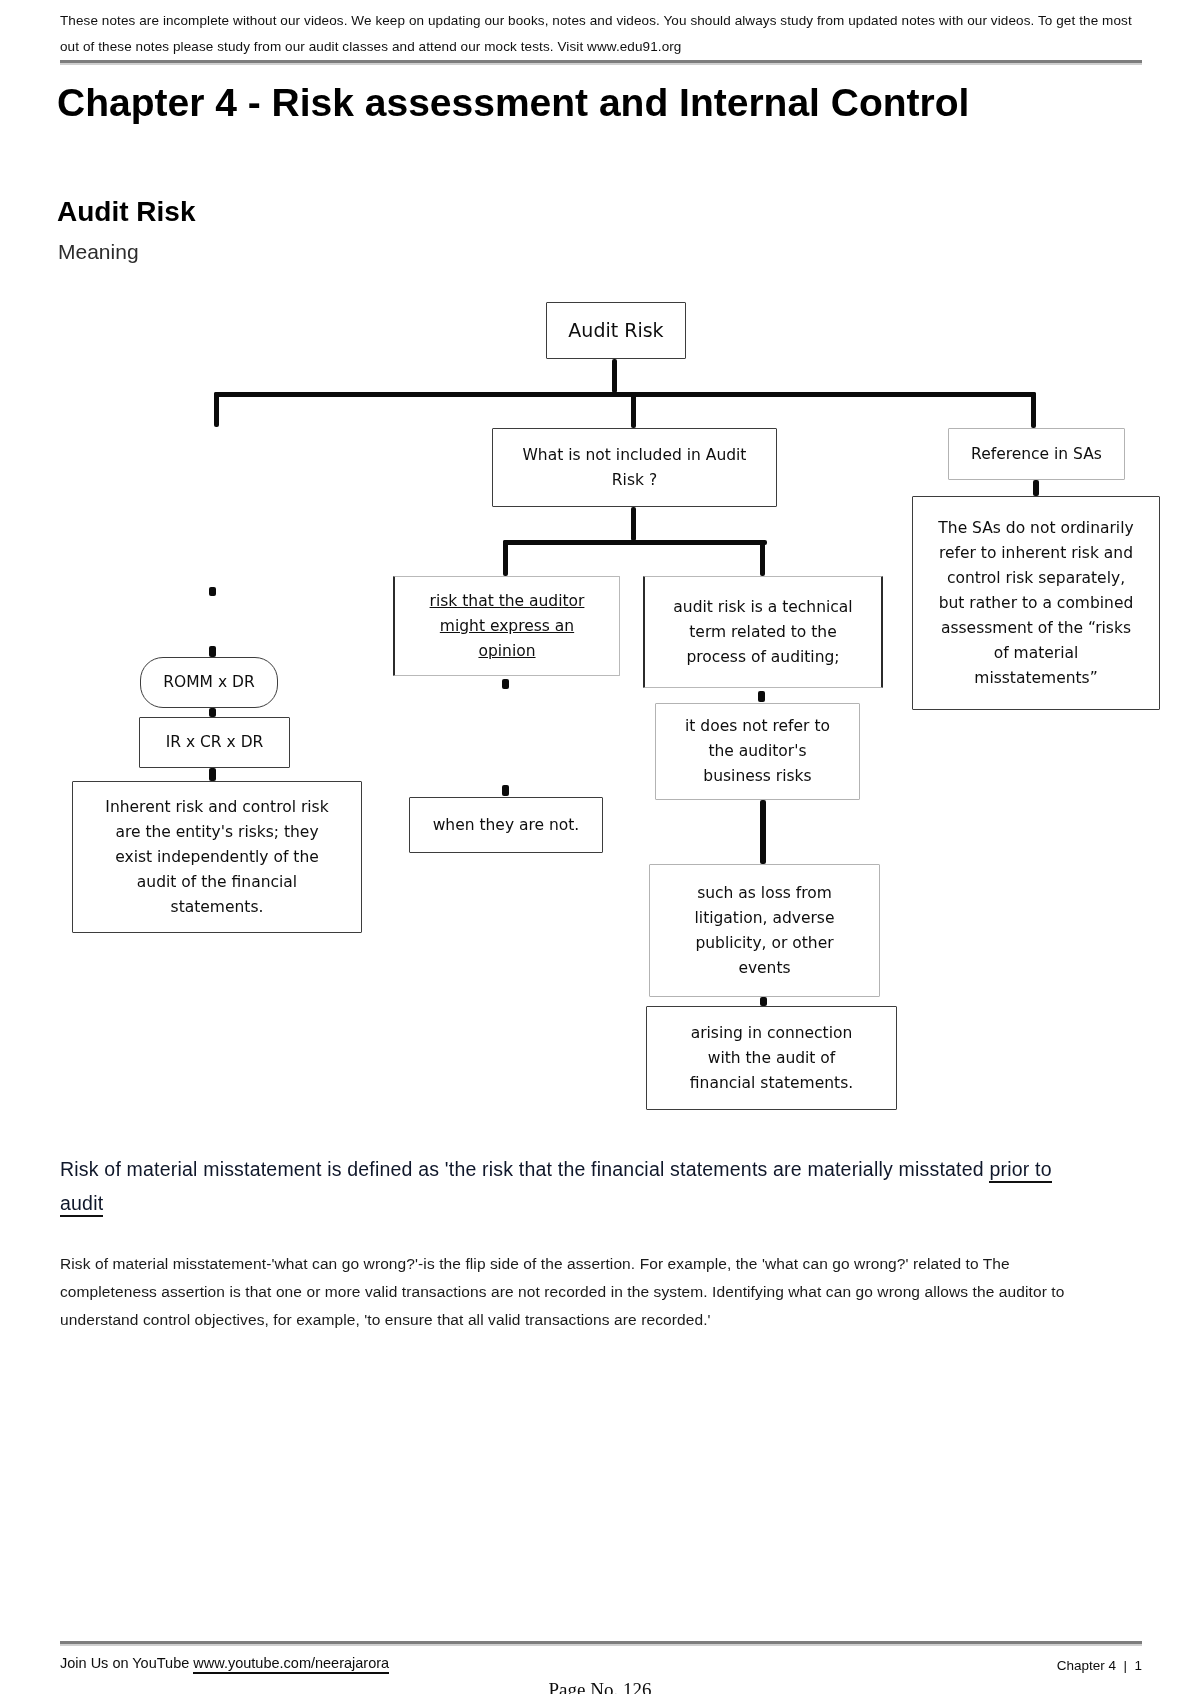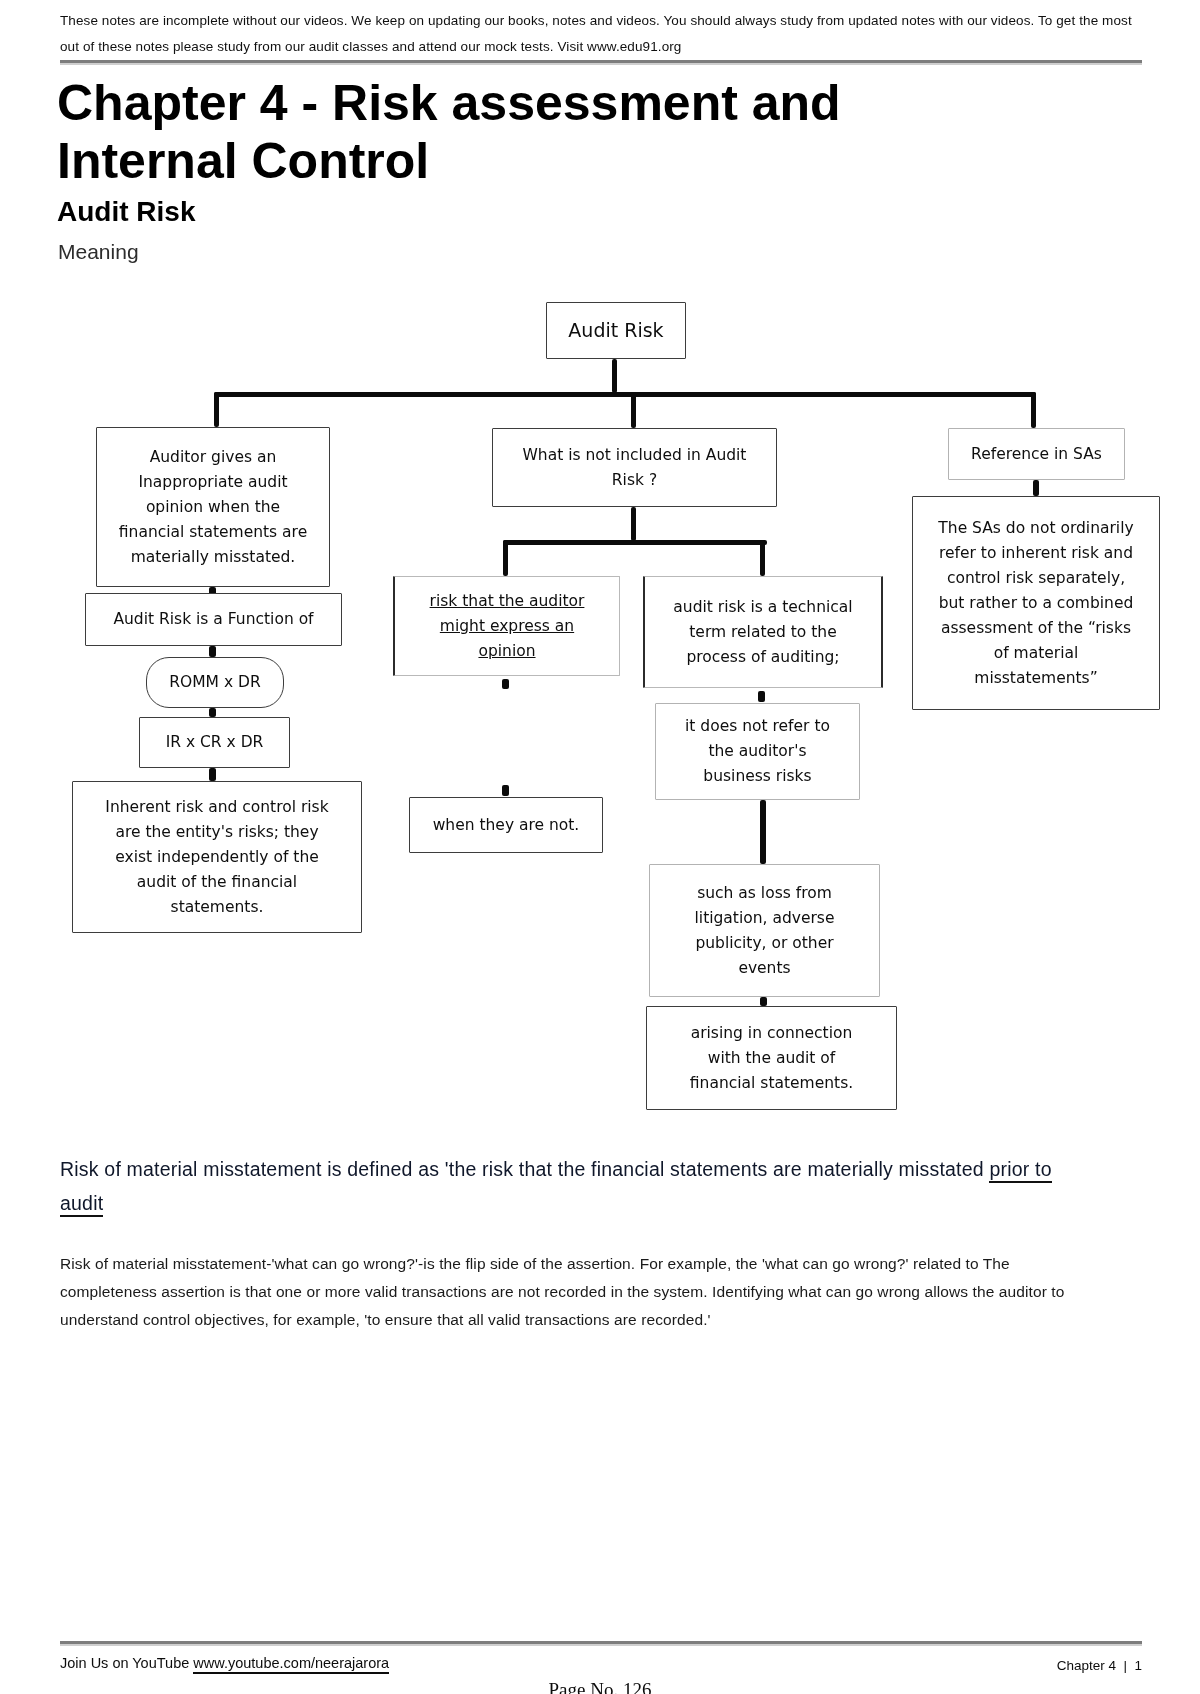--- a/index.html
+++ b/index.html
@@ -10,21 +10,21 @@
   }
   .abs { position:absolute; }
 
   .header-note { left:60px; top:8px; width:1085px; font-size:13.5px; line-height:26px; color:#101010; letter-spacing:0.1px; }
   .header-note .link { text-decoration:none; color:#101010; }
 
   .rule { background:linear-gradient(to bottom, #7d7d7d 0 55%, #cfcfcf 55% 100%); height:5px; }
   .top-rule { left:60px; top:60px; width:1082px; }
   .bottom-rule { left:60px; top:1641px; width:1082px; }
 
-  .chapter-title { left:57px; top:74px; width:955px; font-size:50px; line-height:58px; font-weight:bold; color:#000; }
+  .chapter-title { left:57px; top:74px; width:955px; font-size:39px; line-height:58px; font-weight:bold; color:#000; }
   .section-heading { left:57px; top:196px; font-size:28px; font-weight:bold; color:#000; }
   .subsection-heading { left:58px; top:240px; font-size:21px; color:#2d2d2d; }
 
   .flowchart { left:0; top:285px; width:1200px; height:830px; }
 
   .fbox {
     position:absolute; box-sizing:border-box; background:#fff;
     border:1.5px solid #3d3d3d; border-radius:1px;
     display:flex; align-items:center; justify-content:center;
     text-align:center; white-space:pre-line;
@@ -65,29 +65,23 @@
   <div class="abs flowchart">
 
     <div class="fbox root" style="left:546px; top:17px; width:140px; height:57px;">Audit Risk</div>
 
     <div class="conn" style="left:612px; top:74px; width:5px; height:34px;"></div>
     <div class="conn" style="left:214px; top:107px; width:822px; height:5px;"></div>
     <div class="conn" style="left:214px; top:107px; width:5px; height:35px;"></div>
     <div class="conn" style="left:631px; top:107px; width:5px; height:36px;"></div>
     <div class="conn" style="left:1031px; top:107px; width:5px; height:36px;"></div>
 
-    <div class="fbox" style="left:96px; top:142px; width:234px; height:160px;">Auditor gives an
-Inappropriate audit
-opinion when the
-financial statements are
-materially misstated.</div>
     <div class="conn" style="left:209px; top:302px; width:7px; height:9px;"></div>
-    <div class="fbox" style="left:85px; top:308px; width:257px; height:53px;">Audit Risk is a Function of</div>
     <div class="conn" style="left:209px; top:361px; width:7px; height:11px;"></div>
-    <div class="fbox" style="left:146px; top:372px; width:138px; height:51px;border-radius:23px;">ROMM x DR</div>
+    <div class="fbox" style="left:140px; top:372px; width:138px; height:51px;border-radius:23px;">ROMM x DR</div>
     <div class="conn" style="left:209px; top:423px; width:7px; height:9px;"></div>
     <div class="fbox" style="left:139px; top:432px; width:151px; height:51px;">IR x CR x DR</div>
     <div class="conn" style="left:209px; top:483px; width:7px; height:13px;"></div>
     <div class="fbox" style="left:72px; top:496px; width:290px; height:152px;">Inherent risk and control risk
 are the entity's risks; they
 exist independently of the
 audit of the financial
 statements.</div>
 
     <div class="fbox" style="left:492px; top:143px; width:285px; height:79px;">What is not included in Audit

